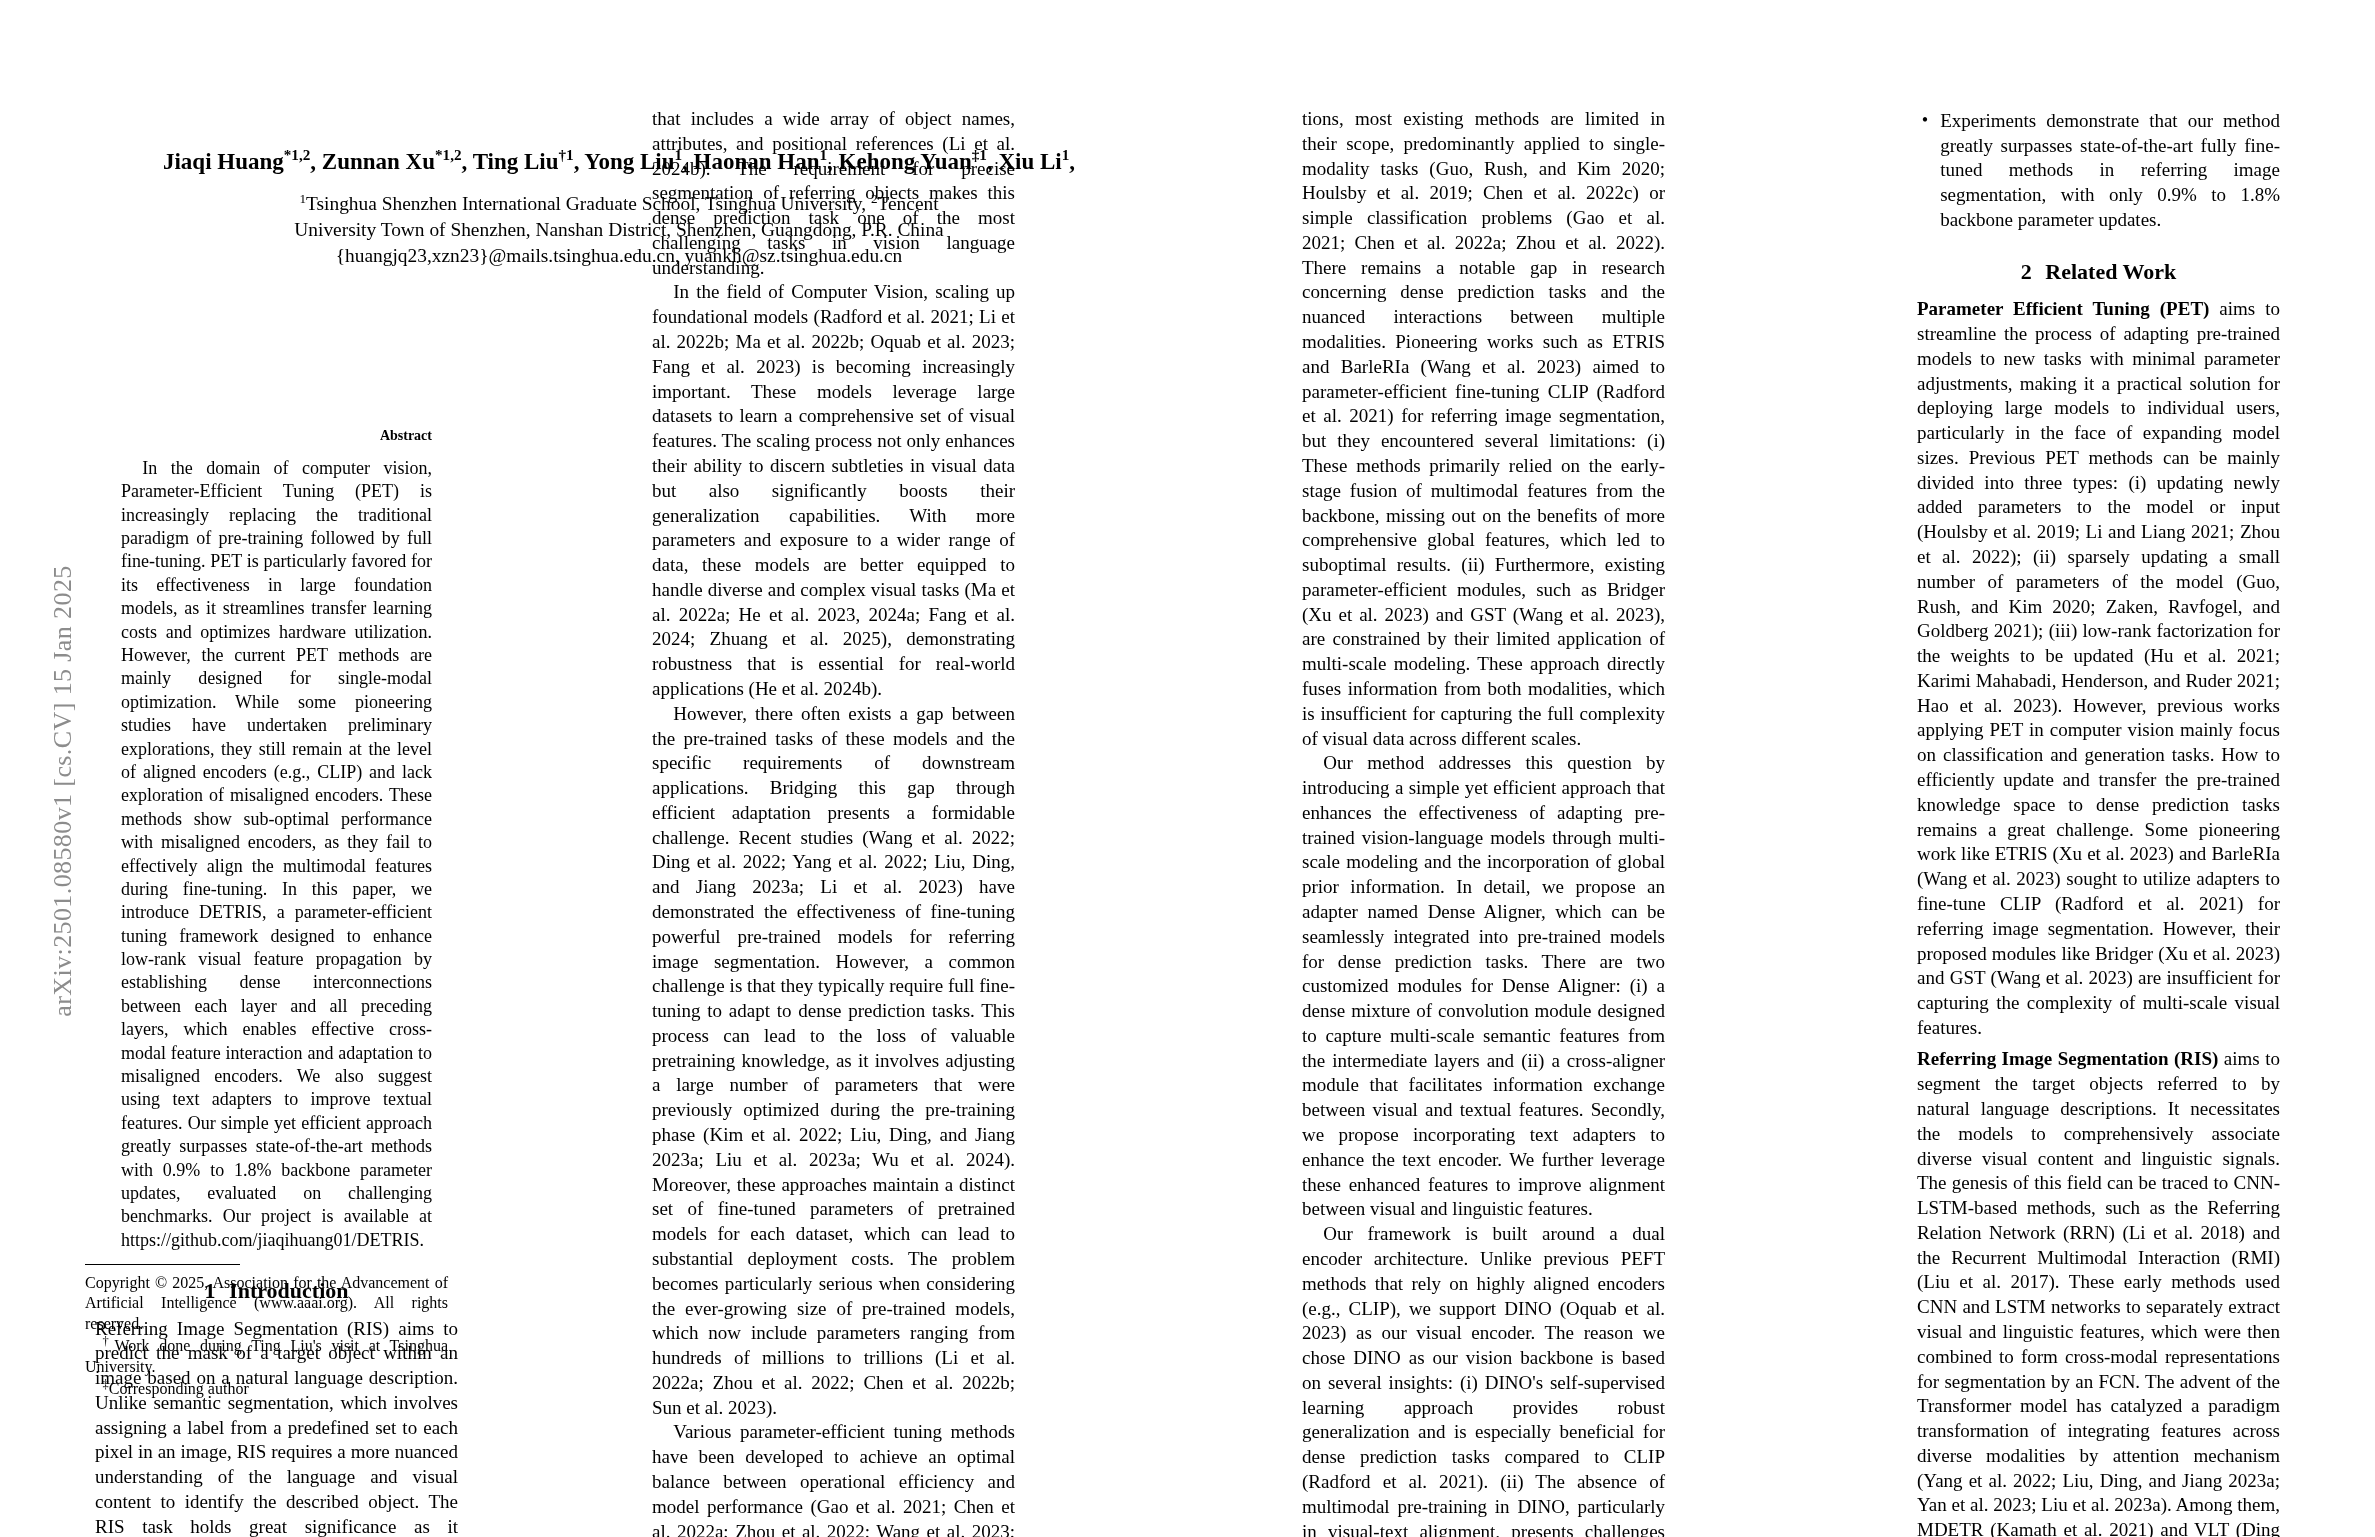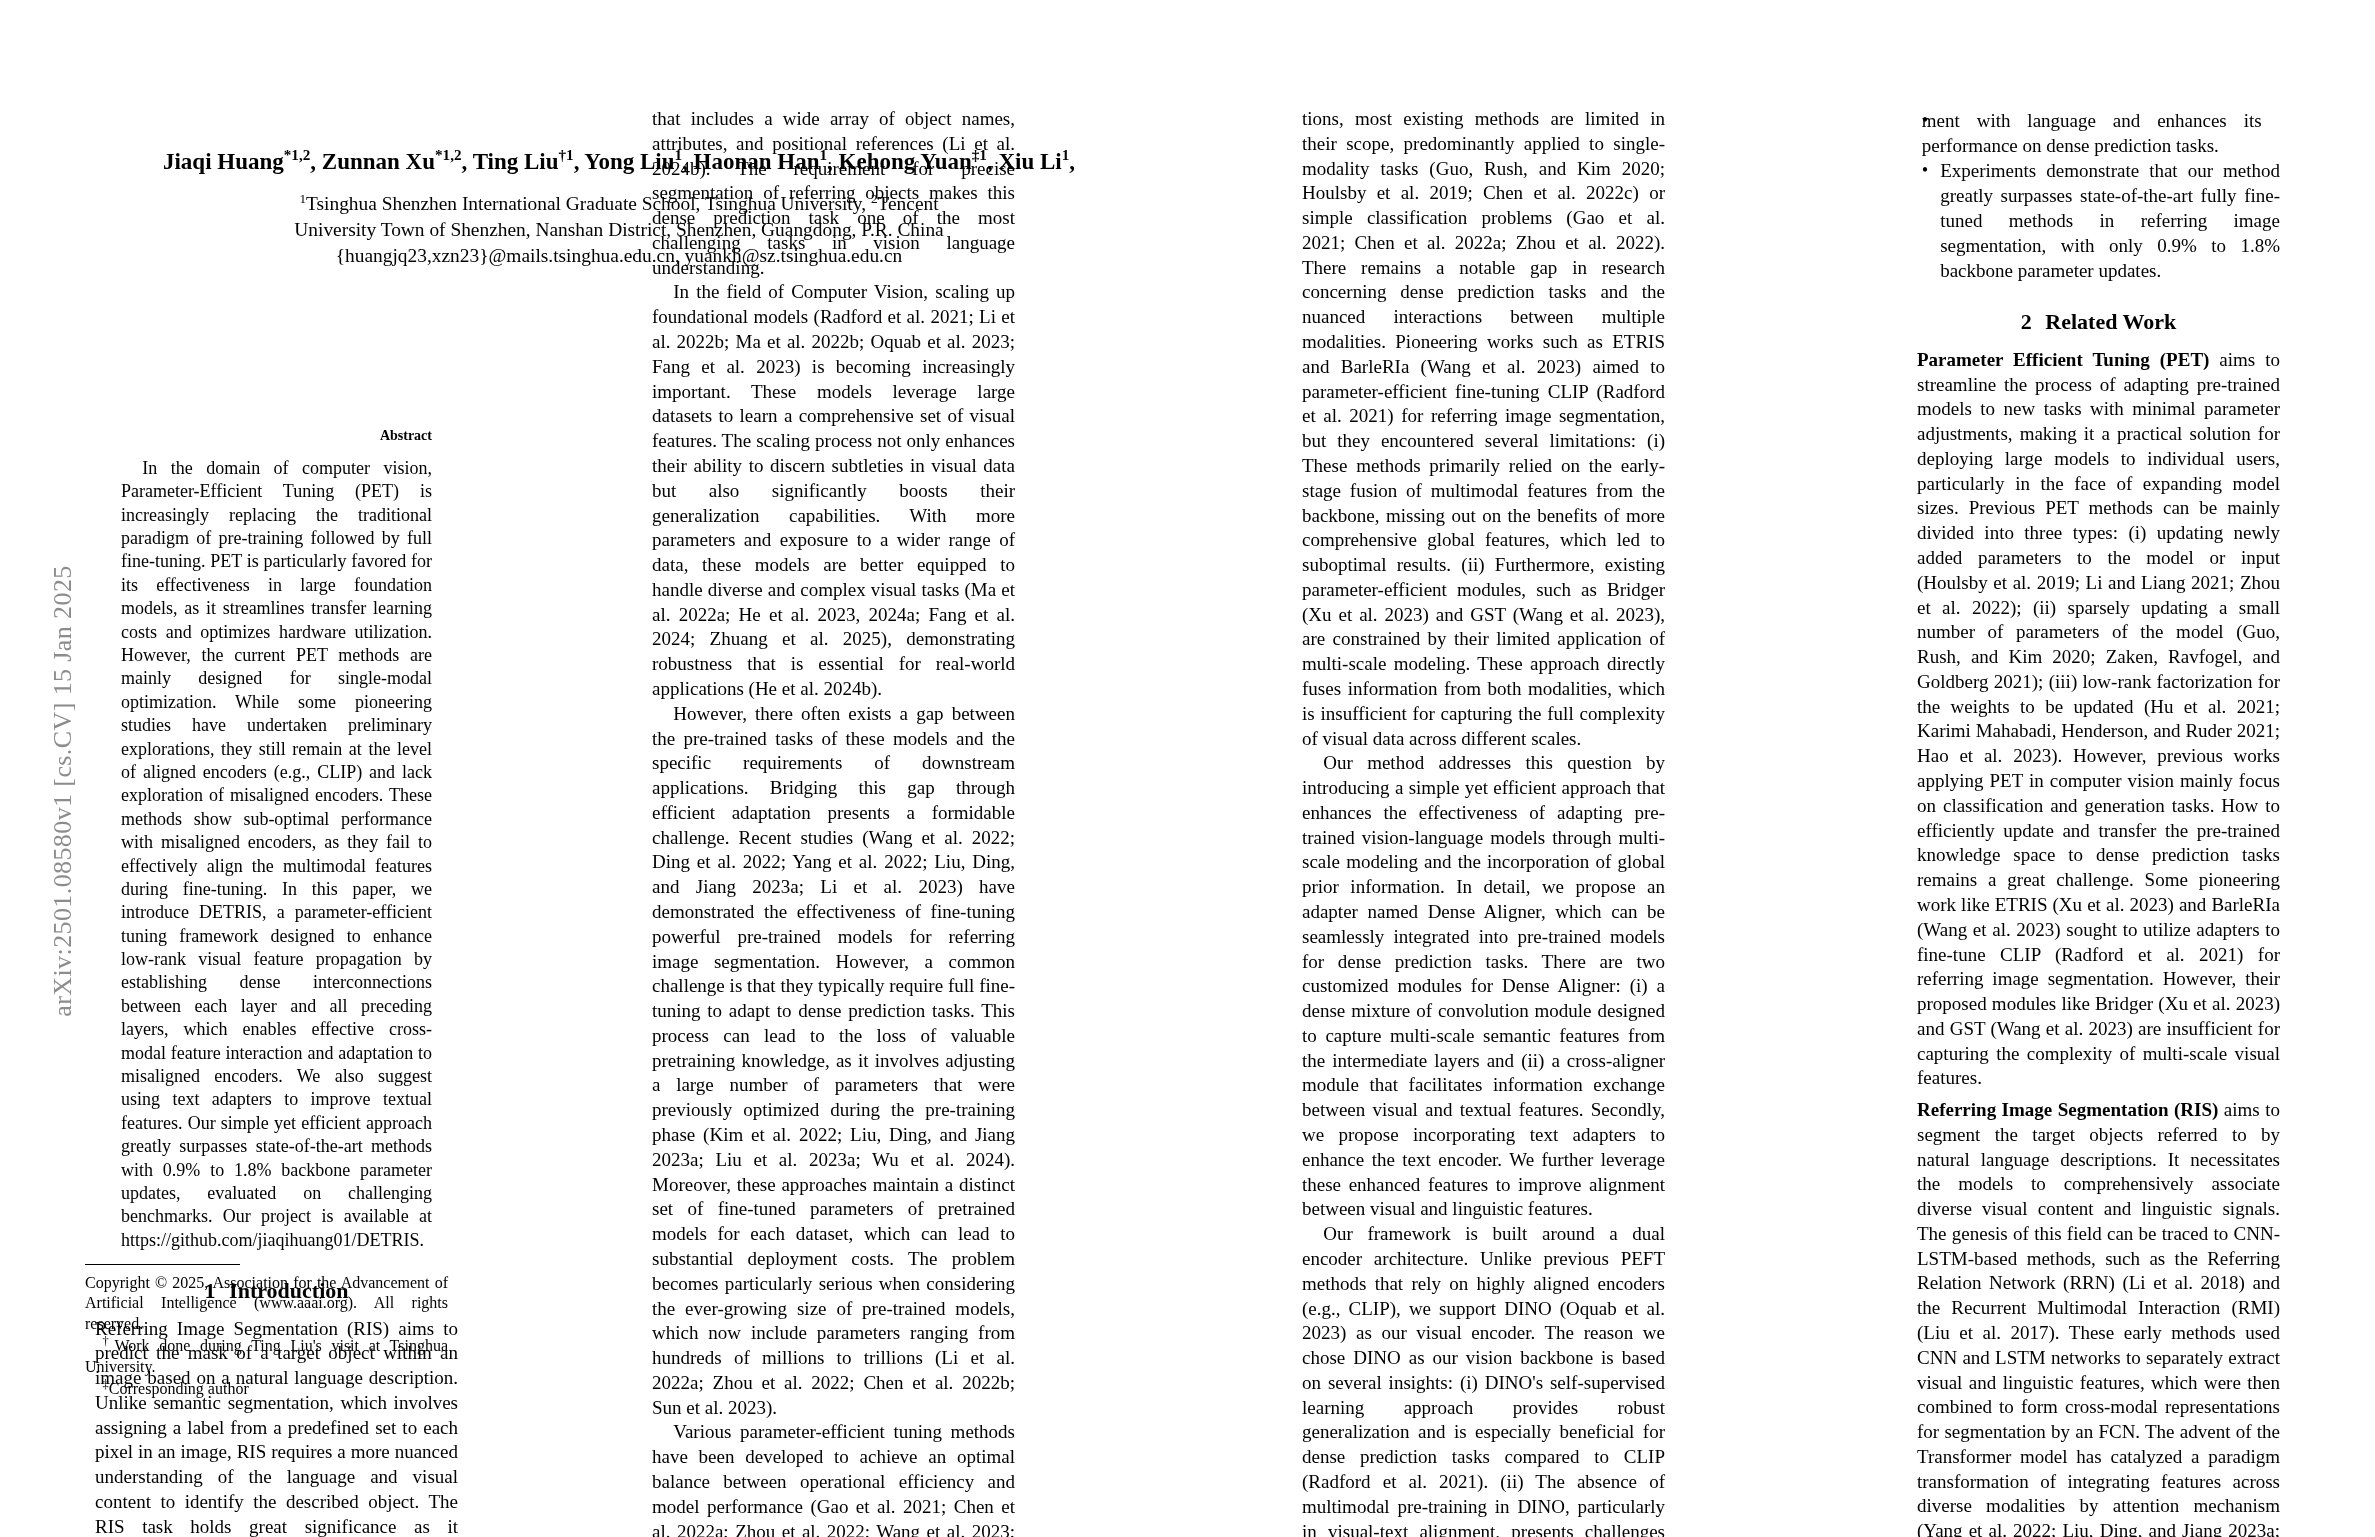--- a/index.html
+++ b/index.html
@@ -214,23 +214,20 @@
 
   <div class="col col3">
     <p class="noindent">tions, most existing methods are limited in their scope, predominantly applied to single-modality tasks (Guo, Rush, and Kim 2020; Houlsby et al. 2019; Chen et al. 2022c) or simple classification problems (Gao et al. 2021; Chen et al. 2022a; Zhou et al. 2022). There remains a notable gap in research concerning dense prediction tasks and the nuanced interactions between multiple modalities. Pioneering works such as ETRIS and BarleRIa (Wang et al. 2023) aimed to parameter-efficient fine-tuning CLIP (Radford et al. 2021) for referring image segmentation, but they encountered several limitations: (i) These methods primarily relied on the early-stage fusion of multimodal features from the backbone, missing out on the benefits of more comprehensive global features, which led to suboptimal results. (ii) Furthermore, existing parameter-efficient modules, such as Bridger (Xu et al. 2023) and GST (Wang et al. 2023), are constrained by their limited application of multi-scale modeling. These approach directly fuses information from both modalities, which is insufficient for capturing the full complexity of visual data across different scales.</p>
     <p>Our method addresses this question by introducing a simple yet efficient approach that enhances the effectiveness of adapting pre-trained vision-language models through multi-scale modeling and the incorporation of global prior information. In detail, we propose an adapter named Dense Aligner, which can be seamlessly integrated into pre-trained models for dense prediction tasks. There are two customized modules for Dense Aligner: (i) a dense mixture of convolution module designed to capture multi-scale semantic features from the intermediate layers and (ii) a cross-aligner module that facilitates information exchange between visual and textual features. Secondly, we propose incorporating text adapters to enhance the text encoder. We further leverage these enhanced features to improve alignment between visual and linguistic features.</p>
     <p>Our framework is built around a dual encoder architecture. Unlike previous PEFT methods that rely on highly aligned encoders (e.g., CLIP), we support DINO (Oquab et al. 2023) as our visual encoder. The reason we chose DINO as our vision backbone is based on several insights: (i) DINO's self-supervised learning approach provides robust generalization and is especially beneficial for dense prediction tasks compared to CLIP (Radford et al. 2021). (ii) The absence of multimodal pre-training in DINO, particularly in visual-text alignment, presents challenges for its direct application on referring image segmentation. This deficiency underscores the essential role of our proposed module in boosting the model's abilities, especially in enhancing visual language alignment and the execution of dense prediction tasks.</p>
 
   </div>
 
   <div class="col col4">
     <ul class="bullets">
-      <li style="list-style:none;">
-        <span style="position:relative;left:-18.4px;">ment with language and enhances its performance on dense prediction tasks.</span>
-      </li>
       <li>Experiments demonstrate that our method greatly surpasses state-of-the-art fully fine-tuned methods in referring image segmentation, with only 0.9% to 1.8% backbone parameter updates.</li>
     </ul>
 
     <div class="sec-head">
       <span class="sec-num">2</span><span>Related Work</span>
     </div>
 
     <p class="noindent"><span class="runin">Parameter Efficient Tuning (PET)</span><span> aims to streamline the process of adapting pre-trained models to new tasks with minimal parameter adjustments, making it a practical solution for deploying large models to individual users, particularly in the face of expanding model sizes. Previous PET methods can be mainly divided into three types: (i) updating newly added parameters to the model or input (Houlsby et al. 2019; Li and Liang 2021; Zhou et al. 2022); (ii) sparsely updating a small number of parameters of the model (Guo, Rush, and Kim 2020; Zaken, Ravfogel, and Goldberg 2021); (iii) low-rank factorization for the weights to be updated (Hu et al. 2021; Karimi Mahabadi, Henderson, and Ruder 2021; Hao et al. 2023). However, previous works applying PET in computer vision mainly focus on classification and generation tasks. How to efficiently update and transfer the pre-trained knowledge space to dense prediction tasks remains a great challenge. Some pioneering work like ETRIS (Xu et al. 2023) and BarleRIa (Wang et al. 2023) sought to utilize adapters to fine-tune CLIP (Radford et al. 2021) for referring image segmentation. However, their proposed modules like Bridger (Xu et al. 2023) and GST (Wang et al. 2023) are insufficient for capturing the complexity of multi-scale visual features.</span></p>
     <div class="spacer-sm"></div>
     <p class="noindent"><span class="runin">Referring Image Segmentation (RIS)</span><span> aims to segment the target objects referred to by natural language descriptions. It necessitates the models to comprehensively associate diverse visual content and linguistic signals. The genesis of this field can be traced to CNN-LSTM-based methods, such as the Referring Relation Network (RRN) (Li et al. 2018) and the Recurrent Multimodal Interaction (RMI) (Liu et al. 2017). These early methods used CNN and LSTM networks to separately extract visual and linguistic features, which were then combined to form cross-modal representations for segmentation by an FCN. The advent of the Transformer model has catalyzed a paradigm transformation of integrating features across diverse modalities by attention mechanism (Yang et al. 2022; Liu, Ding, and Jiang 2023a; Yan et al. 2023; Liu et al. 2023a). Among them, MDETR (Kamath et al. 2021) and VLT (Ding et al. 2022) have demonstrated remarkable performance across various Vision-Language (VL) tasks by integrating multi-modal attention interaction and query representation. Capitalizing on the robust image-text alignment capabilities of CLIP, CRIS (Wang et al. 2022), ETRIS (Xu et al. 2023) and UniLSeg (Liu et al. 2023b) zeroes in on sentence-pixel alignment to harness the wealth of multi-modal correspondences. However, existing methods primarily concentrate on the design of visual-linguistic interactions during the decoding phase, while overlooking the potential to fully excavate the pretrained backbone networks. To this end, we propose DETRIS, a framework that aligns features from dif-</span></p>

